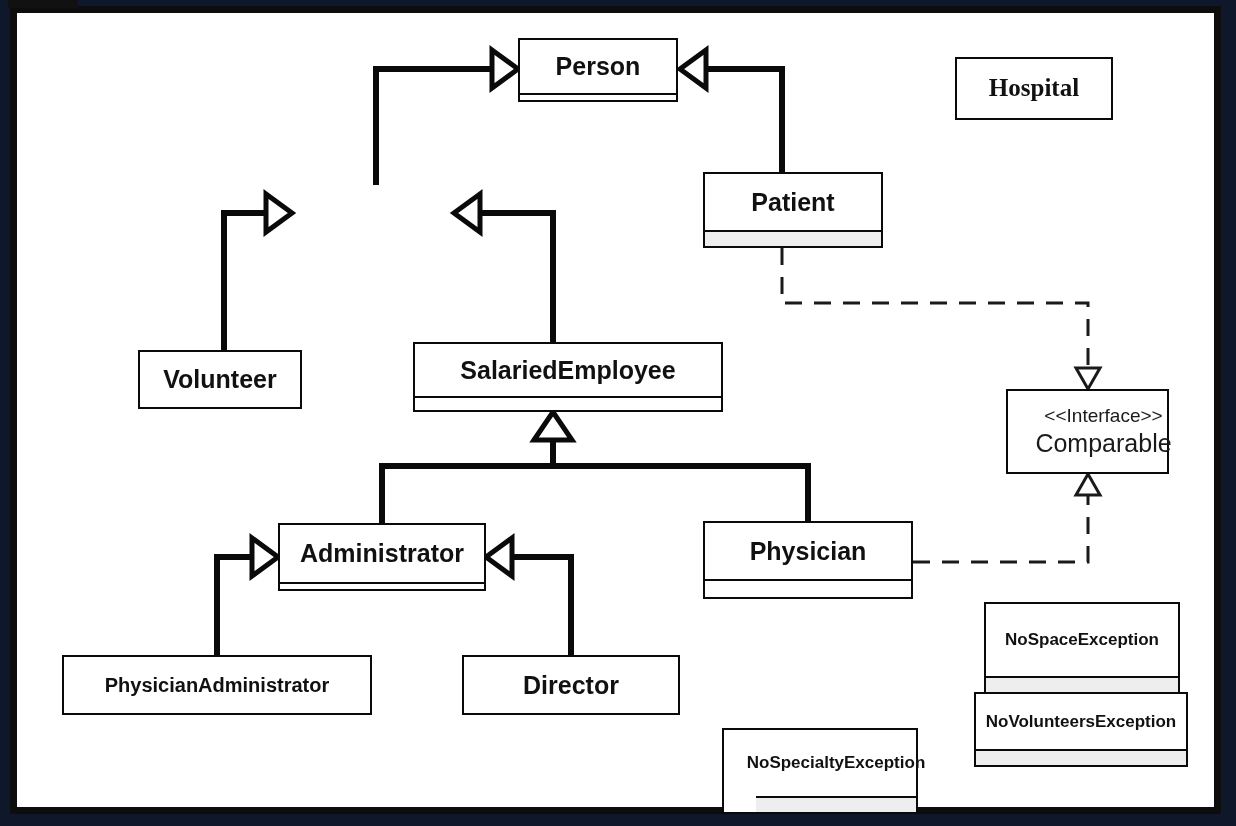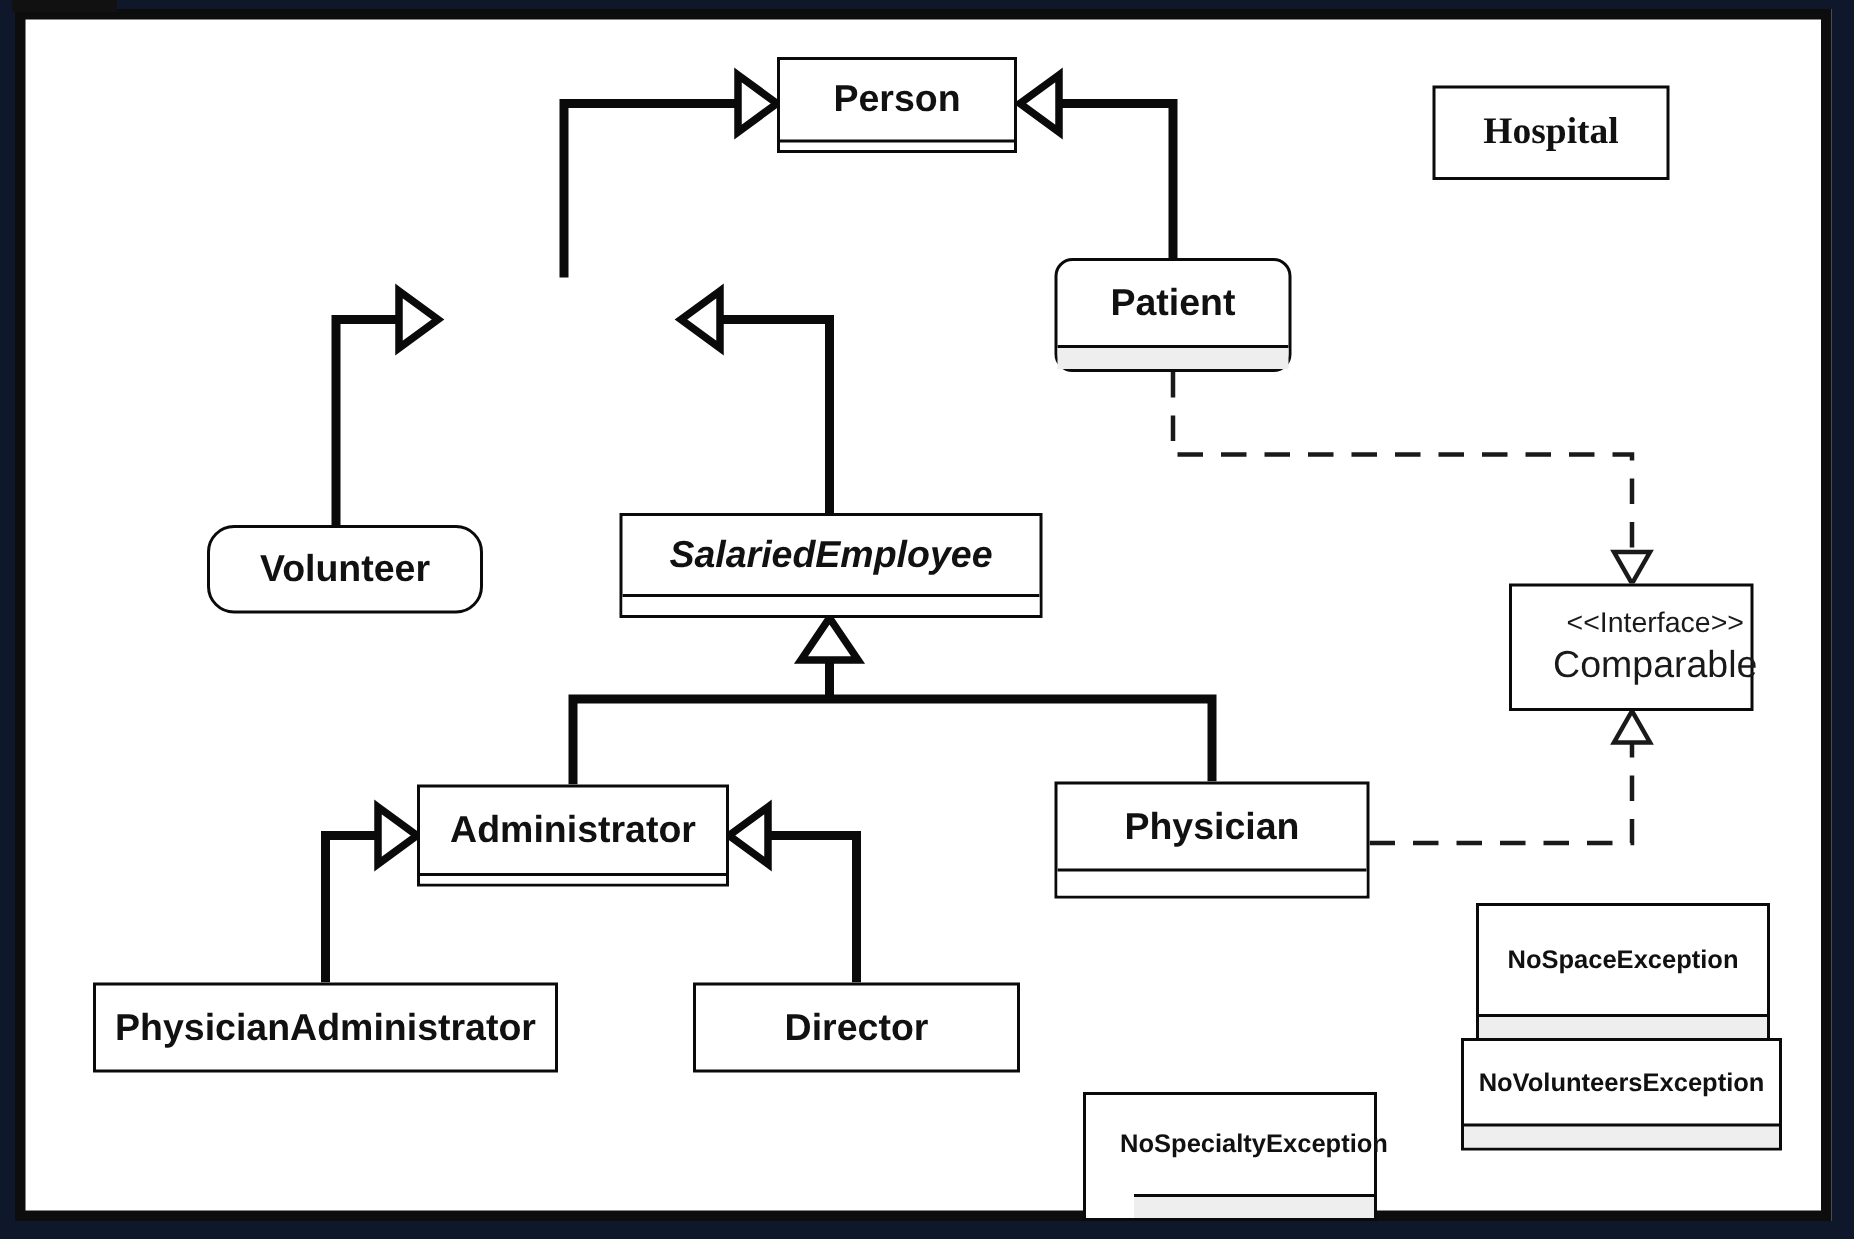--- a/index.html
+++ b/index.html
@@ -137,30 +137,30 @@
   <div class="node" style="left:518px;top:38px;width:160px;height:64px;">
     <div class="title" style="font-size:25px;">Person</div>
     <div class="compartment" style="height:5px;"></div>
   </div>
 
   <div class="node" style="left:955px;top:57px;width:158px;height:63px;font-family:Liberation Serif, serif;">
     <div class="title" style="font-size:25px;">Hospital</div>
   </div>
 
 
-  <div class="node" style="left:703px;top:172px;width:158px;height:76px;border-radius:12px;">
+  <div class="node" style="left:703px;top:172px;width:180px;height:76px;">
     <div class="title" style="font-size:25px;">Patient</div>
     <div class="compartment gray" style="height:14px;"></div>
   </div>
 
-  <div class="node" style="left:138px;top:350px;width:184px;height:59px;border-radius:18px;">
+  <div class="node" style="left:138px;top:350px;width:164px;height:59px;">
     <div class="title" style="font-size:25px;">Volunteer</div>
   </div>
 
-  <div class="node" style="left:413px;top:342px;width:282px;height:70px;font-style:italic;">
+  <div class="node" style="left:413px;top:342px;width:310px;height:70px;">
     <div class="title" style="font-size:25px;">SalariedEmployee</div>
     <div class="compartment" style="height:12px;"></div>
   </div>
 
   <div class="node iface" style="left:1006px;top:389px;width:163px;height:85px;">
     <div class="title">
       <span class="iface-stereo">&lt;&lt;Interface&gt;&gt;</span>
       <span class="iface-name">Comparable</span>
     </div>
   </div>
@@ -174,21 +174,21 @@
     <div class="title" style="font-size:25px;">Physician</div>
     <div class="compartment" style="height:16px;"></div>
   </div>
 
   <div class="node" style="left:984px;top:602px;width:196px;height:92px;">
     <div class="title" style="font-size:17px;">NoSpaceException</div>
     <div class="compartment gray" style="height:14px;"></div>
   </div>
 
   <div class="node" style="left:62px;top:655px;width:310px;height:60px;">
-    <div class="title" style="font-size:25px;">PhysicianAdministrator</div>
+    <div class="title" style="font-size:20px;">PhysicianAdministrator</div>
   </div>
 
   <div class="node" style="left:462px;top:655px;width:218px;height:60px;">
     <div class="title" style="font-size:25px;">Director</div>
   </div>
 
   <div class="node" style="left:722px;top:728px;width:196px;height:86px;padding-left:32px;">
     <div class="title" style="font-size:17px;">NoSpecialtyException</div>
     <div class="compartment gray" style="height:14px;"></div>
   </div>

